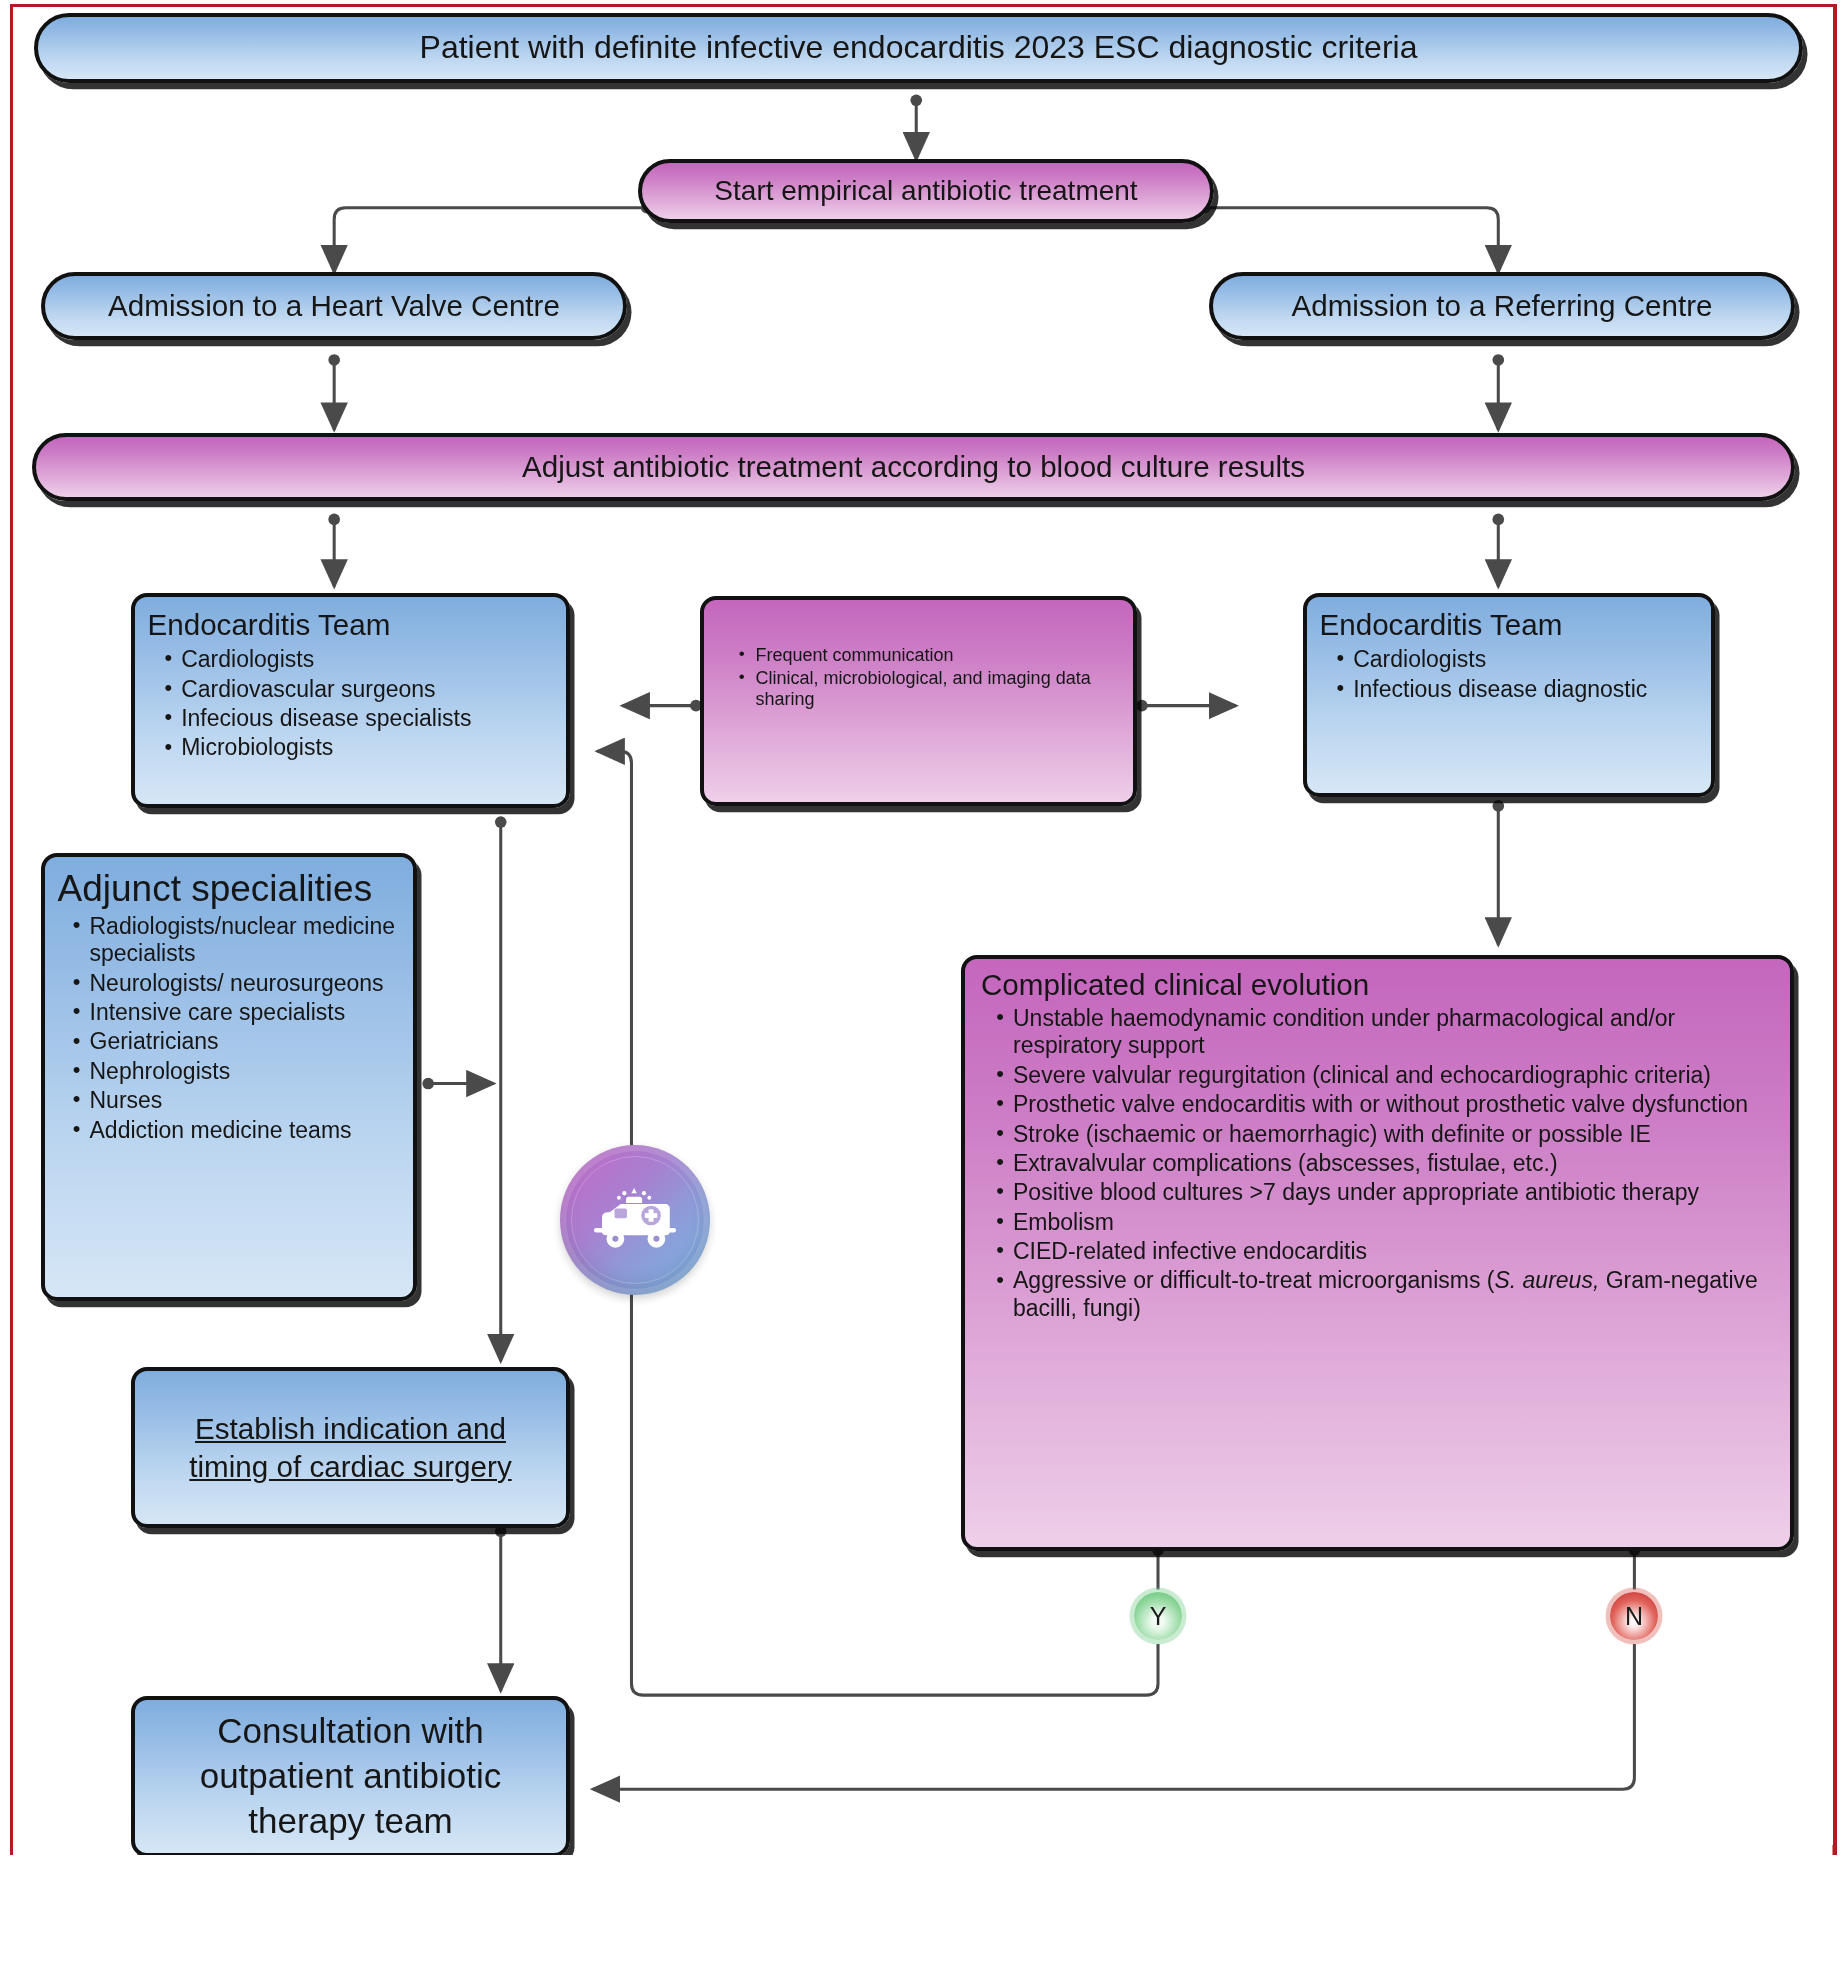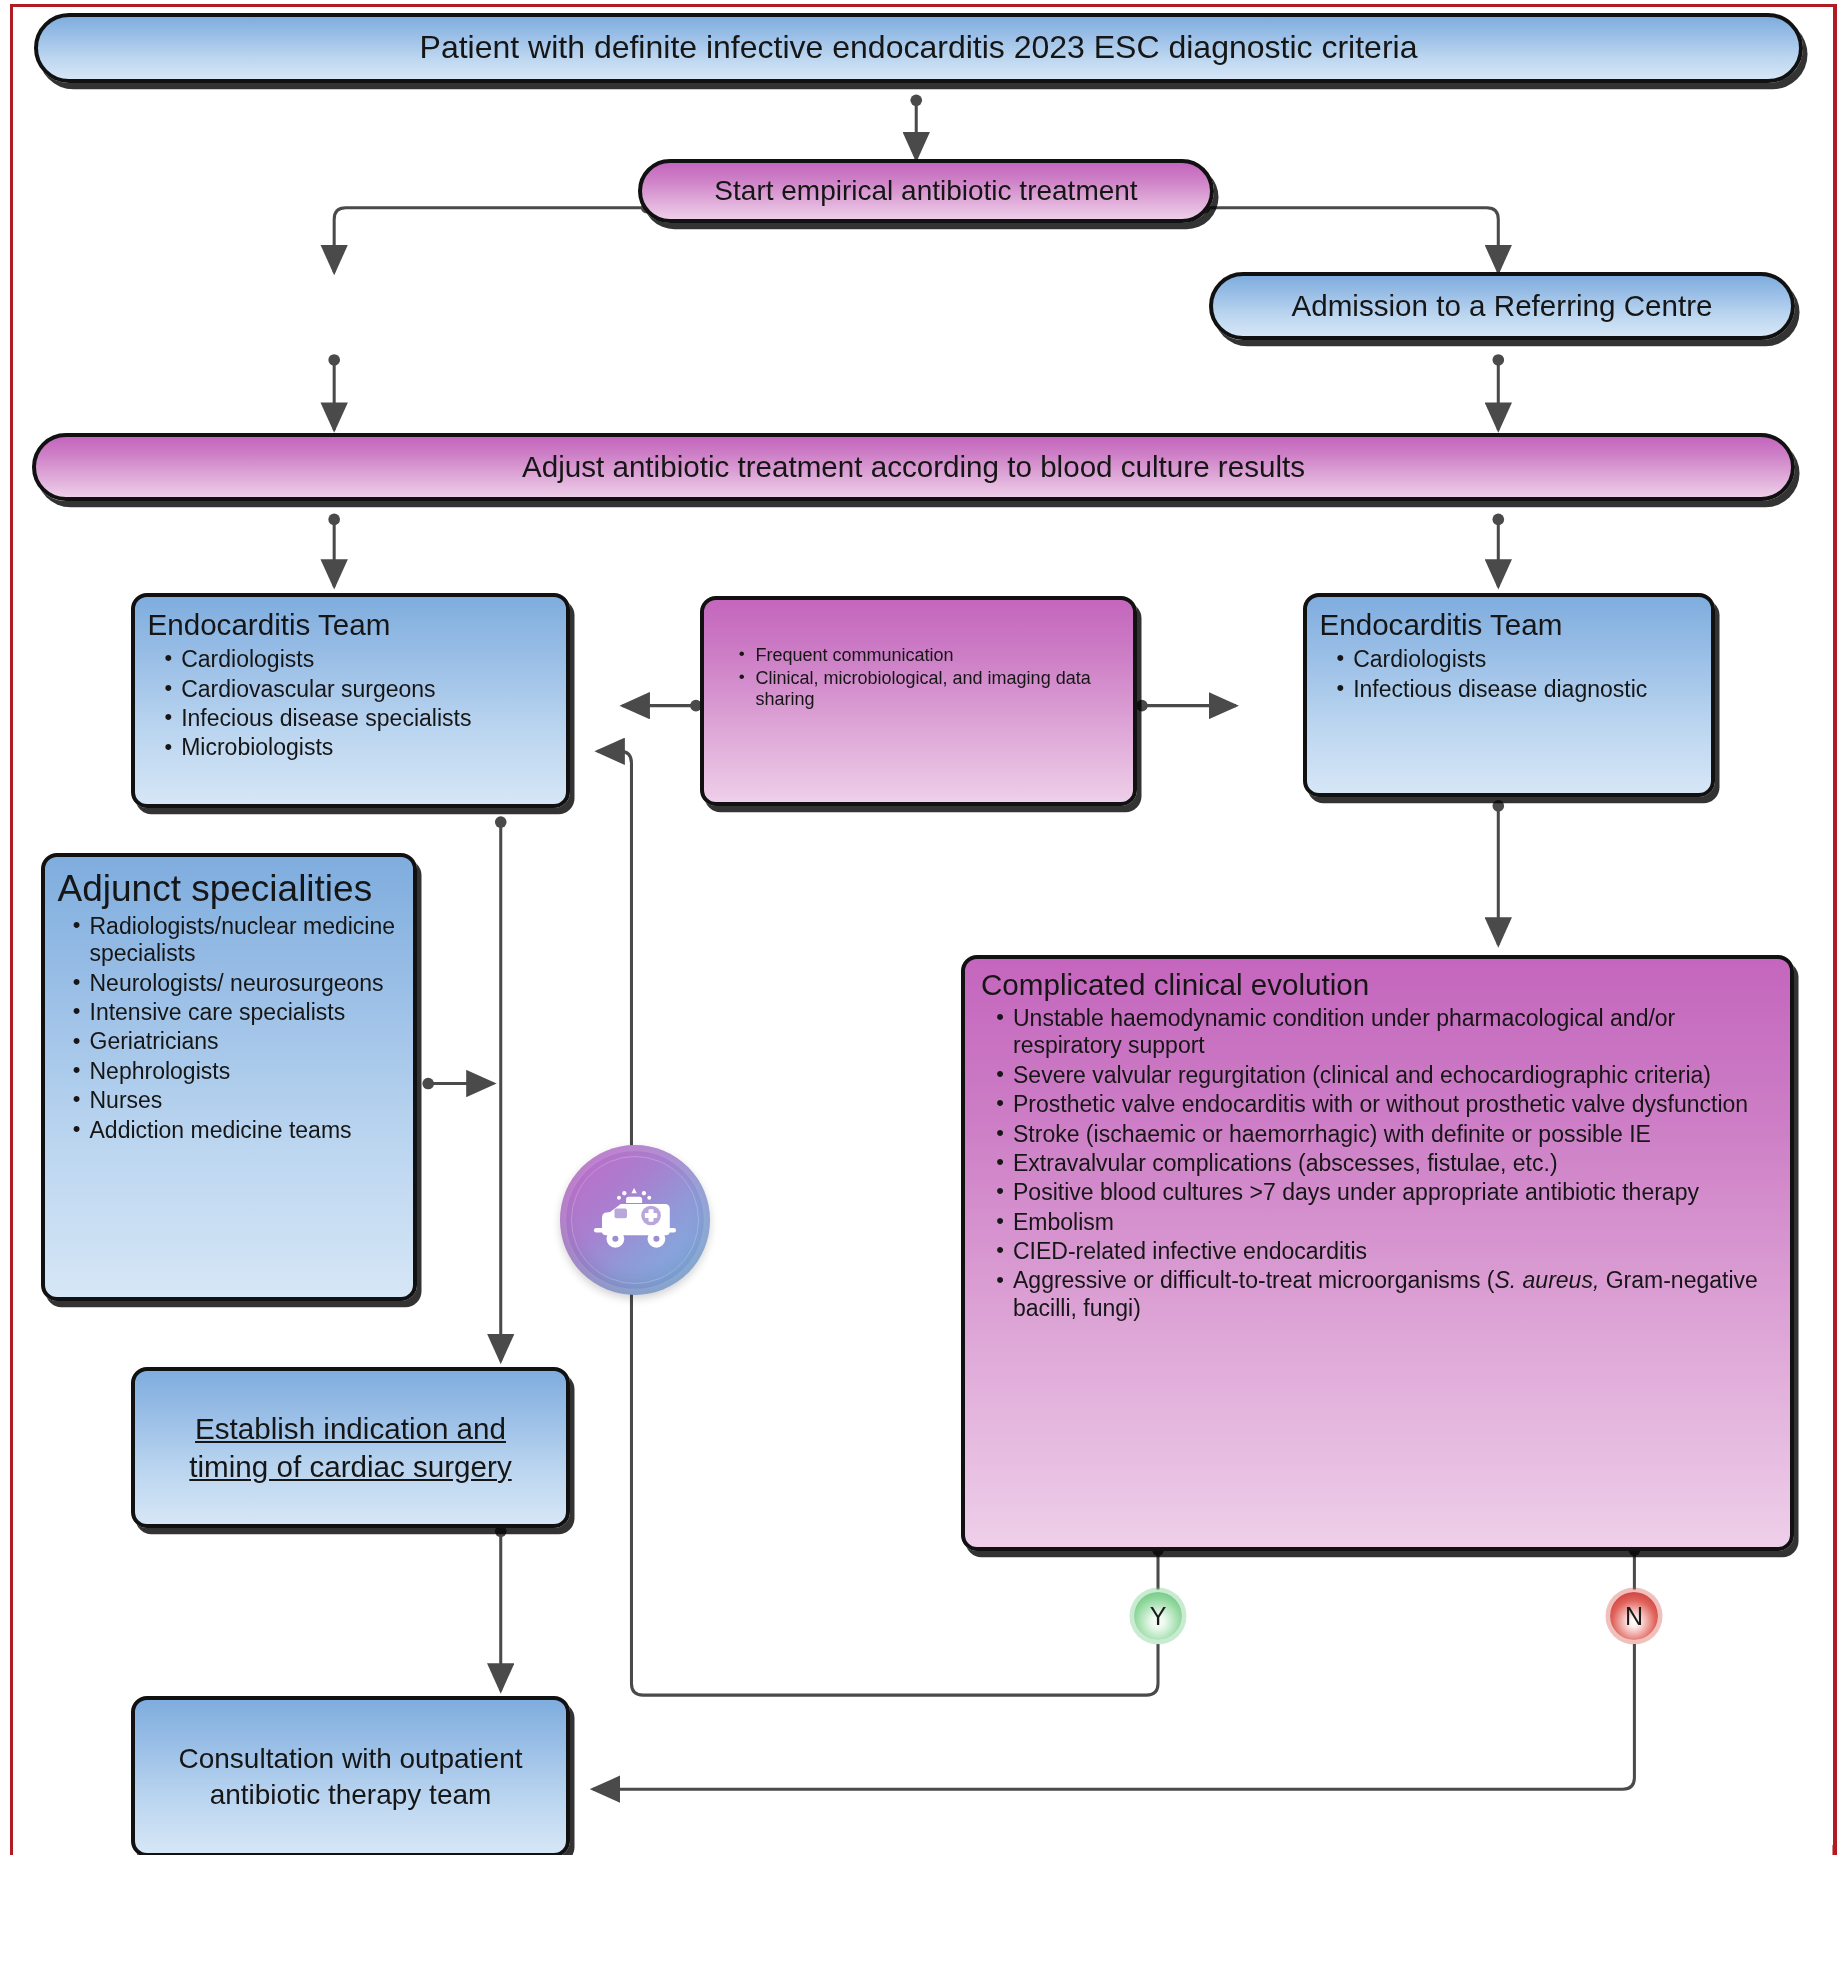--- a/index.html
+++ b/index.html
@@ -134,20 +134,25 @@
         <span style="font-size:32px;">Patient with definite infective endocarditis 2023 ESC diagnostic criteria</span>
       </div>
   </div>
 
   <div class="node pink pill" id="n-empirical" style="left:638px;top:159px;width:576px;height:64px;">
     <div class="pillrow">
         <span style="font-size:28px;">Start empirical antibiotic treatment</span>
       </div>
   </div>
 
+  <div class="node blue pill" id="n-hvc" style="left:41px;top:272px;width:586px;height:68px;">
+    <div class="pillrow">
+        <span style="font-size:29.6px;">Admission to a Heart Valve Centre</span>
+      </div>
+  </div>
 
   <div class="node blue pill" id="n-rc" style="left:1209px;top:272px;width:586px;height:68px;">
     <div class="pillrow">
         <span style="font-size:29.6px;">Admission to a Referring Centre</span>
       </div>
   </div>
 
   <div class="node pink pill" id="n-adjust" style="left:32px;top:433px;width:1763px;height:68px;">
     <div class="pillrow">
         <span style="font-size:29.6px;">Adjust antibiotic treatment according to blood culture results</span>
@@ -243,21 +248,21 @@
   </div>
 
   <div class="node blue" id="n-surgery" style="left:131px;top:1367px;width:439px;height:161px;">
     <div class="pillrow">
         <span style="font-size:29.6px;line-height:1.28;padding:0 27px;text-decoration:underline;">Establish indication and timing of cardiac surgery</span>
       </div>
   </div>
 
   <div class="node blue" id="n-opat" style="left:131px;top:1696px;width:439px;height:161px;">
     <div class="pillrow">
-        <span style="font-size:28px;line-height:1.28;padding:0 26px;">Consultation with outpatient antibiotic therapy team</span>
+        <span style="font-size:35px;line-height:1.28;padding:0 44px;">Consultation with outpatient antibiotic therapy team</span>
       </div>
   </div>
 
   <svg style="position:absolute;left:1693px;top:1845px;width:152px;height:72px;" viewBox="0 0 170 80" xmlns="http://www.w3.org/2000/svg">
     <path d="M0,56 L118,56 Q158,56 158,18 L158,-40" fill="none" stroke="#b01c22" stroke-width="4"></path>
   </svg>
 
   <div id="esc-logo">
     <svg width="68" height="68" viewBox="0 0 76 76" xmlns="http://www.w3.org/2000/svg">
       <path d="M38 70 C17 54 5 42 5 27 C5 15 13.5 7 23.5 7 C30 7 35 10.5 38 15.5

